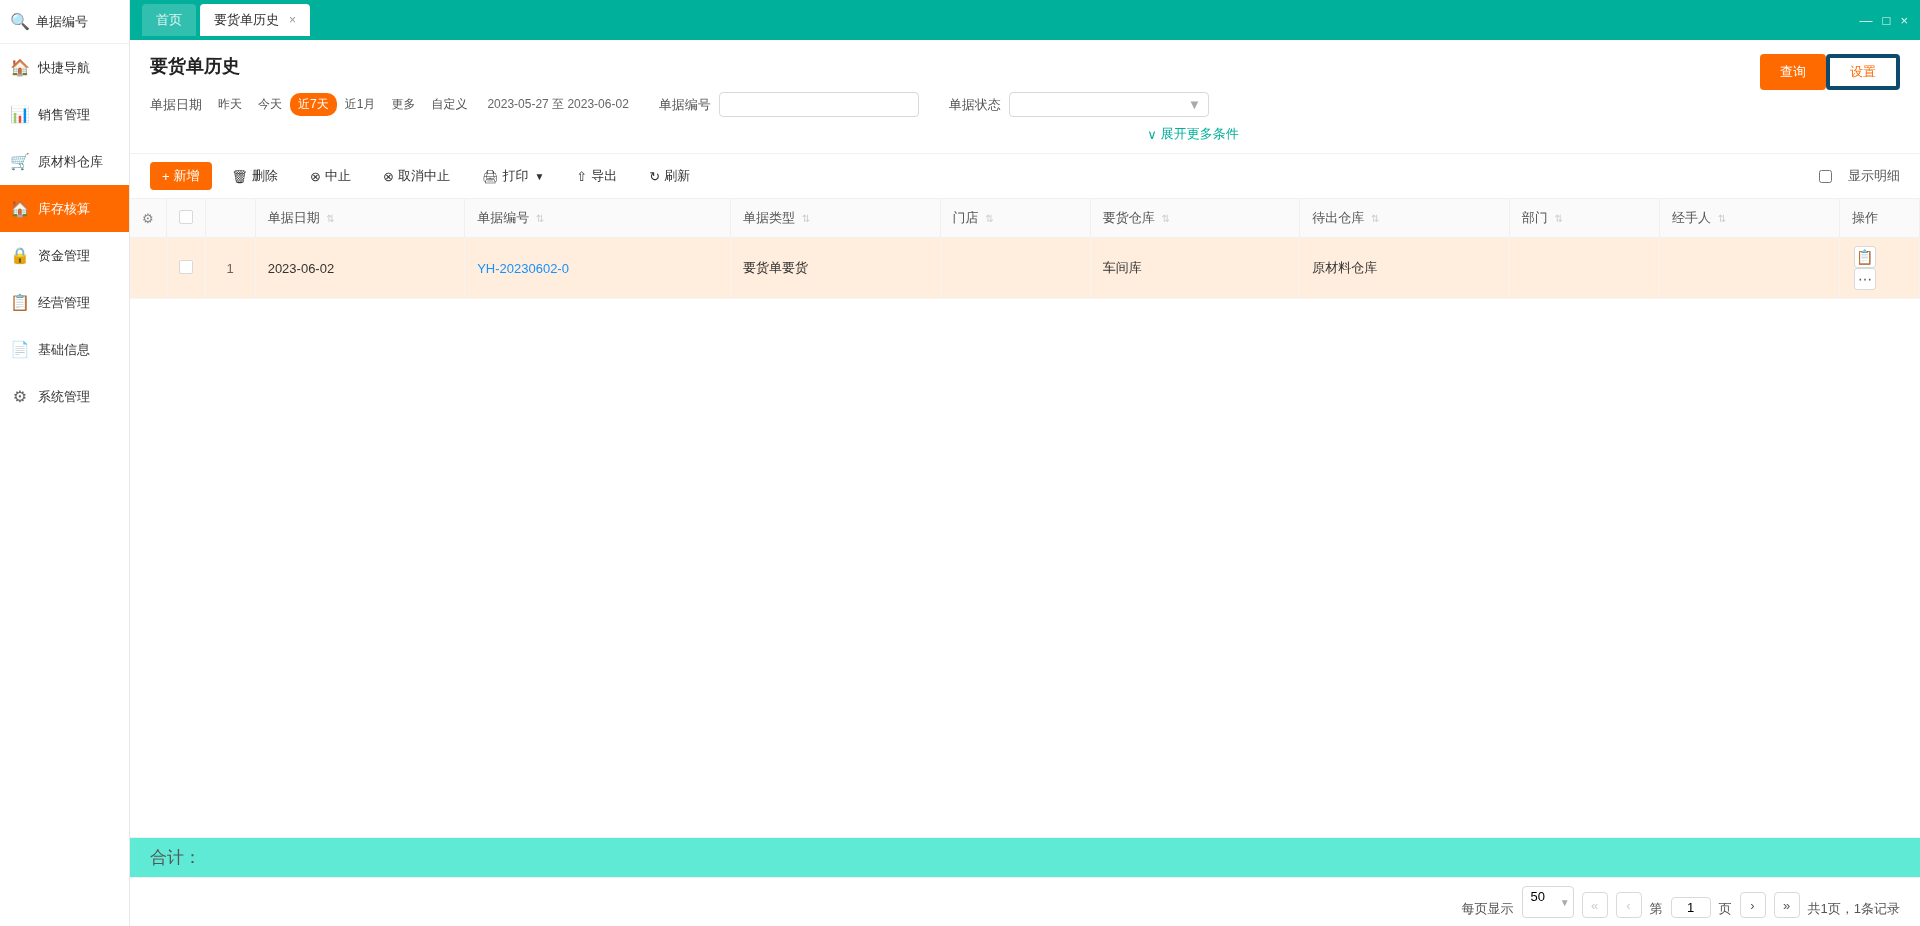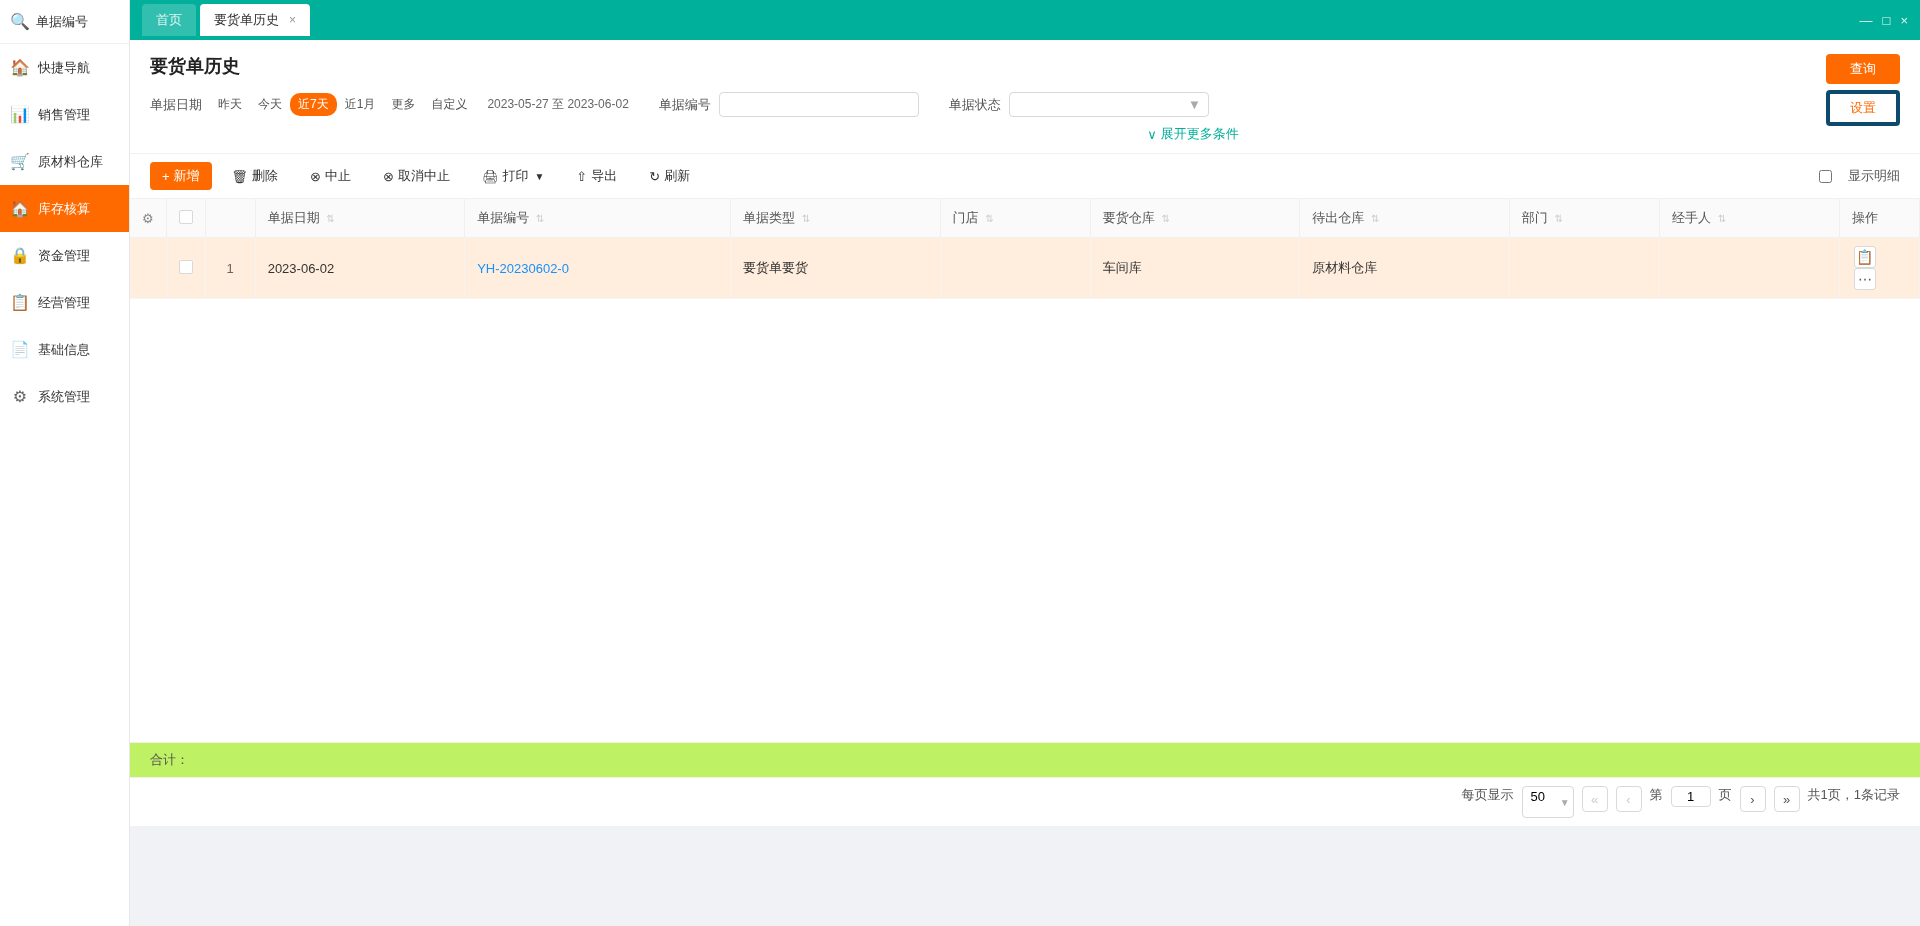--- a/index.html
+++ b/index.html
@@ -39,21 +39,21 @@
       color: #fff;
     }
     .sidebar-item.active .sidebar-icon { color: #fff; }
     .sidebar-icon { font-size: 16px; width: 20px; text-align: center; color: #666; }
 
     
     .main {
       flex: 1;
       display: flex;
       flex-direction: column;
-      height: 826px;
+      height: 926px;
       overflow: hidden;
     }
 
     
     .topbar {
       height: 40px;
       background: #00b09b;
       display: flex;
       align-items: center;
       padding: 0 12px;
@@ -223,33 +223,33 @@
     .td-link { color: #1890ff; cursor: pointer; text-decoration: none; }
     .col-setting { width: 36px; text-align: center; color: #888; cursor: pointer; }
     .col-checkbox { width: 36px; text-align: center; }
     .col-no { width: 50px; text-align: center; color: #666; }
     .col-ops { width: 80px; text-align: left; }
     .op-btn { display: inline-flex; align-items: center; justify-content: center; width: 22px; height: 22px; border-radius: 3px; cursor: pointer; border: 1px solid #d9d9d9; font-size: 14px; color: #555; background: #fff; margin: 0 2px; }
     .checkbox-custom { width: 14px; height: 14px; border: 1px solid #d9d9d9; border-radius: 2px; cursor: pointer; display: inline-block; background: #fff; }
 
     
     .table-footer {
-      background: #bef264;
+      background: #5eead4;
       padding: 8px 20px;
       border-top: 1px solid #f0f0f0;
-      font-size: 13px;
+      font-size: 17px;
       color: #555;
     }
 
     
     .pagination {
       background: #fff;
       padding: 8px 20px;
       display: flex;
-      align-items: flex-start;
+      align-items: flex-end;
       justify-content: flex-end;
       gap: 8px;
       border-top: 1px solid #f0f0f0;
       font-size: 13px;
       color: #555;
     }
     .page-size-select {
       border: 1px solid #d9d9d9;
       border-radius: 4px;
       padding: 2px 20px 13px 8px;
@@ -295,22 +295,20 @@
       background: #fff;
       color: #ff6a00;
       border: 4px solid #0c4a6e;
       border-radius: 4px;
       padding: 5px 20px;
       font-size: 13px;
       cursor: pointer;
     }
     .query-setting-area {
       display: flex;
-      flex-direction: column;
-      gap: 6px;
       margin-left: 20px;
       justify-content: center;
     }
   </style>
 </head>
 <body>
 
 <div class="sidebar">
   <div class="sidebar-search">
     <span class="sidebar-icon">🔍</span>

